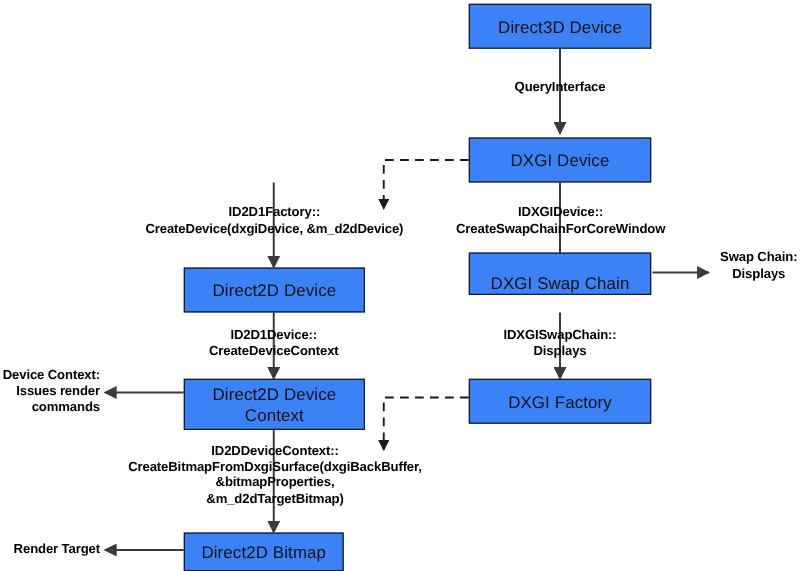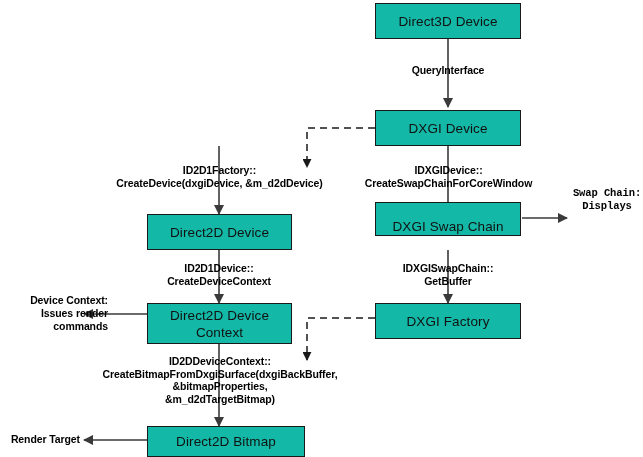--- a/index.html
+++ b/index.html
@@ -20,21 +20,21 @@
     left: 0;
     top: 0;
     width: 643px;
     height: 457px;
     pointer-events: none;
   }
   .node {
     position: absolute;
     box-sizing: border-box;
     border: 1px solid #1a1a1a;
-    background: #14b8a6;
+    background: #3b82f6;
     display: flex;
     align-items: center;
     justify-content: center;
     text-align: center;
     font-size: 13.5px;
     line-height: 17px;
     color: #111111;
     font-weight: 400;
     letter-spacing: 0.1px;
   }
@@ -123,45 +123,45 @@
 
   <div class="node" style="left:147px; top:303px; width:145px; height:41px; white-space:pre-line;">
     <span>Direct2D Device
 Context</span>
   </div>
 
   <div class="node" style="left:375px; top:303px; width:146px; height:36px;">
     <span>DXGI Factory</span>
   </div>
 
-  <div class="node" style="left:147px; top:426px; width:158px; height:31px;">
+  <div class="node" style="left:147px; top:426px; width:128px; height:31px;">
     <span>Direct2D Bitmap</span>
   </div>
 
   <div class="edge-label" style="left:373px; top:64px; width:150px;">QueryInterface</div>
 
   <div class="edge-label" style="left:79px; top:164px; width:281px;">ID2D1Factory::
 CreateDevice(dxgiDevice, &amp;m_d2dDevice)</div>
 
   <div class="edge-label" style="left:357px; top:164px; width:183px;">IDXGIDevice::
 CreateSwapChainForCoreWindow</div>
 
   <div class="edge-label" style="left:134px; top:262px; width:170px;">ID2D1Device::
 CreateDeviceContext</div>
 
   <div class="edge-label" style="left:368px; top:262px; width:160px;">IDXGISwapChain::
-GetBuffer</div>
+Displays</div>
 
   <div class="edge-label" style="left:72px; top:355px; width:296px;text-align:center;">ID2DDeviceContext::
 CreateBitmapFromDxgiSurface(dxgiBackBuffer,
 &amp;bitmapProperties,
 &amp;m_d2dTargetBitmap)</div>
 
-  <div class="side-label center-align" style="left:571px; top:187px; width:72px;font-family:Liberation Mono, monospace;">Swap Chain:
+  <div class="side-label center-align" style="left:571px; top:200px; width:72px;">Swap Chain:
 Displays</div>
 
-  <div class="side-label right-align" style="left:0px; top:294px; width:80px;padding-left:28px;">Device Context:
+  <div class="side-label right-align" style="left:0px; top:294px; width:80px;">Device Context:
 Issues render
 commands</div>
 
   <div class="side-label right-align" style="left:0px; top:433px; width:80px;">Render Target</div>
 
 </div>
 
 </body></html>

